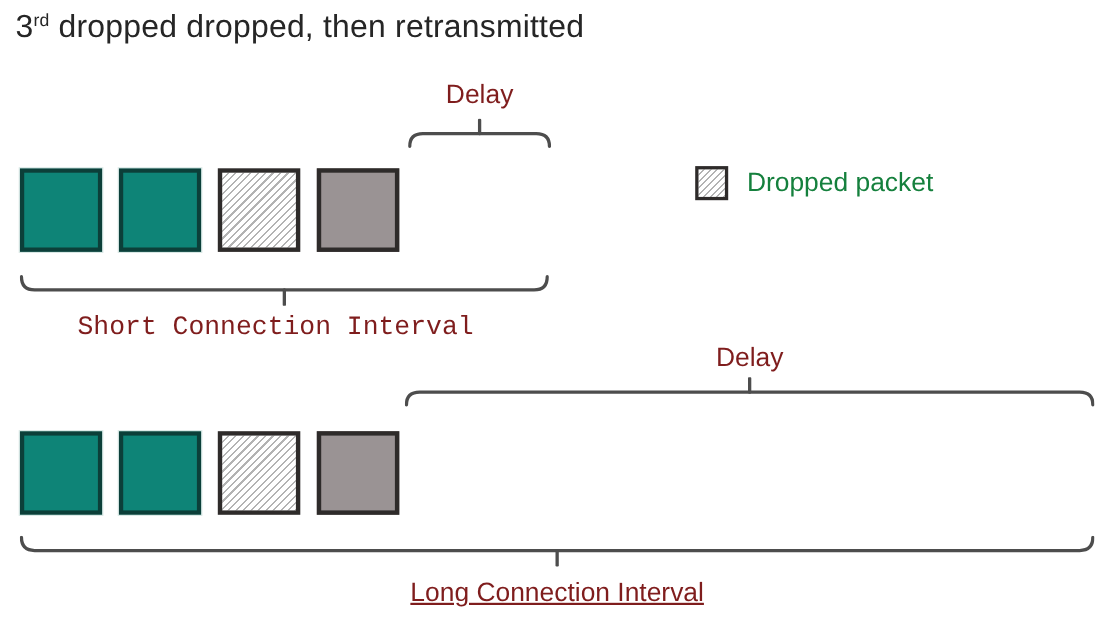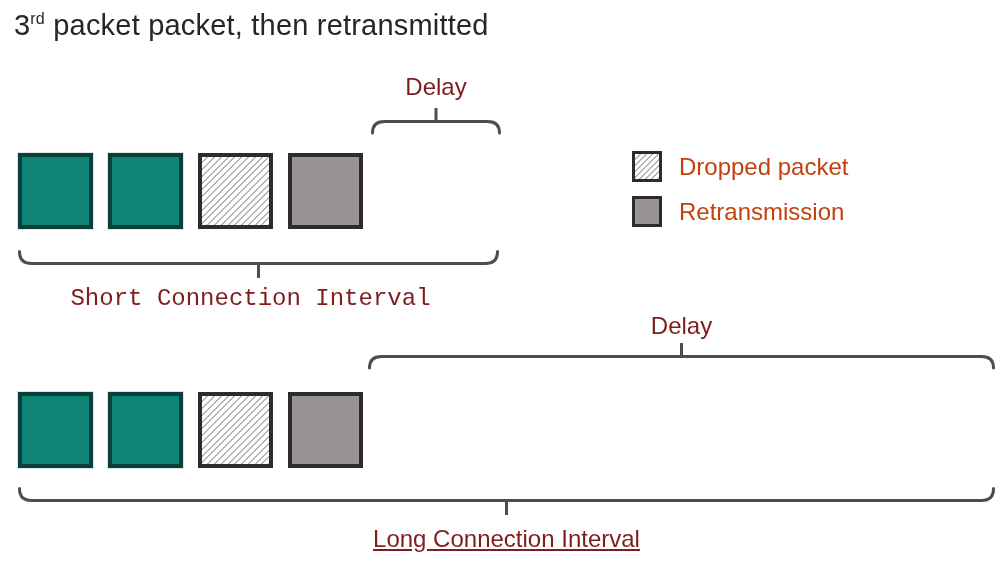--- a/index.html
+++ b/index.html
@@ -70,27 +70,27 @@
     display: flex;
     flex-direction: column;
     gap: 14px;
   }
   .legend-item { display: flex; align-items: center; gap: 17px; }
   .legend-swatch { width: 24px; height: 25px; box-sizing: content-box; border: 3px solid #2e2b2a; }
   .legend-swatch.dropped {
     background: repeating-linear-gradient(135deg, #ffffff 0px, #ffffff 3px, #b3b3b3 3px, #b3b3b3 4.3px);
   }
   .legend-swatch.retransmission { background: #9a9394; }
-  .legend-label { color: #c2410c; font-size: 24px; }
+  .legend-label { color: #15803d; font-size: 24px; }
 </style>
 </head>
 <body>
 
 <div class="abs title">
-  <span>3</span><sup>rd</sup><span> packet packet, then retransmitted</span>
+  <span>3</span><sup>rd</sup><span> dropped dropped, then retransmitted</span>
 </div>
 
 <div class="abs label delay-label-1">Delay</div>
 
 <svg class="abs brace brace-1" width="130" height="27">
   <path d="M1.5 25 Q1.5 13.5 13.5 13.5 L116.5 13.5 Q128.5 13.5 128.5 25"></path>
   <path d="M65 13.5 L65 1"></path>
 </svg>
 
 <div class="abs packets packets-row-1">
@@ -105,24 +105,20 @@
   <path d="M240.5 13.5 L240.5 27"></path>
 </svg>
 
 <div class="abs label interval-label-1">Short Connection Interval</div>
 
 <div class="abs legend">
   <div class="legend-item">
     <div class="legend-swatch dropped"></div>
     <div class="legend-label">Dropped packet</div>
   </div>
-  <div class="legend-item">
-    <div class="legend-swatch retransmission"></div>
-    <div class="legend-label">Retransmission</div>
-  </div>
 </div>
 
 <div class="abs label delay-label-2">Delay</div>
 
 <svg class="abs brace brace-3" width="627" height="27">
   <path d="M1.5 25 Q1.5 13.5 13.5 13.5 L613.5 13.5 Q625.5 13.5 625.5 25"></path>
   <path d="M313.5 13.5 L313.5 1"></path>
 </svg>
 
 <div class="abs packets packets-row-2">

